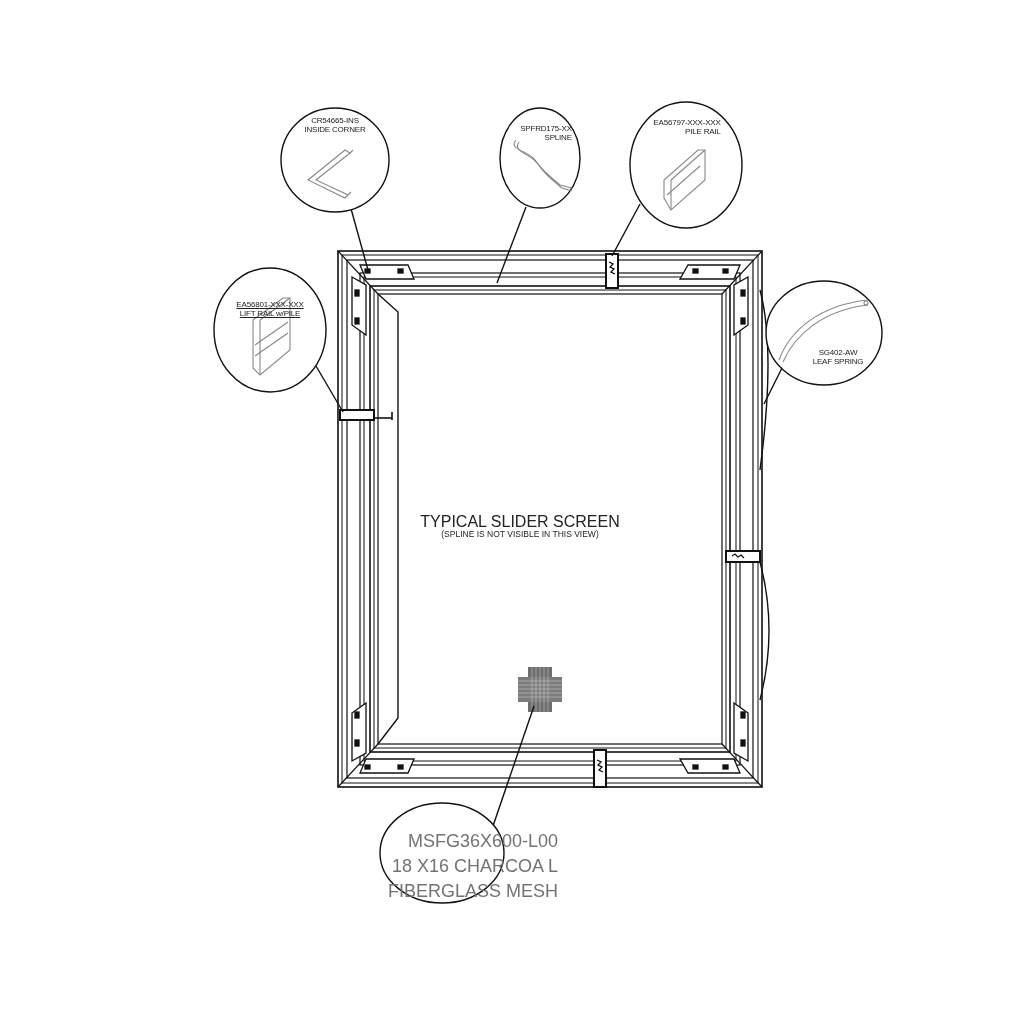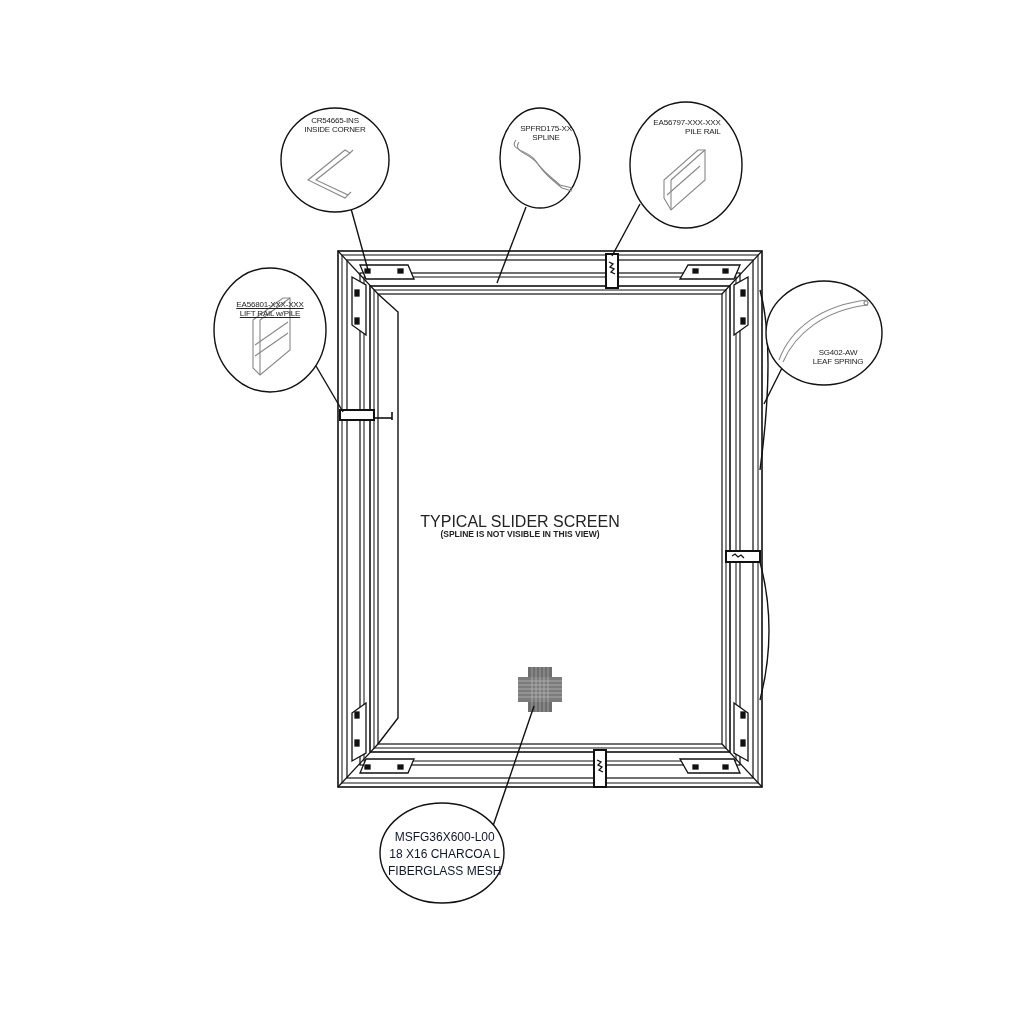--- a/index.html
+++ b/index.html
@@ -1,22 +1,22 @@
 <!DOCTYPE html>
 <html><head>
   <meta charset="utf-8">
   <style>
     html, body { margin: 0; padding: 0; background: #ffffff; }
     body { width: 1024px; height: 1024px; position: relative; overflow: hidden; font-family: "Liberation Sans", sans-serif; }
     #stage { position: absolute; left: 0; top: 0; width: 1024px; height: 792px; }
     .lbl { position: absolute; text-align: center; color: #222; font-family: "Liberation Sans", sans-serif; line-height: 1.15; white-space: nowrap; transform: translateX(-50%); }
     .small { font-size: 8px; letter-spacing: -0.2px; }
     .main-title { font-size: 16px; }
-    .sub-title { font-size: 8.5px; font-weight: bold; }
-    .mesh-lbl { font-size: 12px; text-align: center; transform: none; line-height: 1.4; color: #0f172a; }
+    .sub-title { font-size: 8.5px; }
+    .mesh-lbl { font-size: 18px; text-align: right; transform: none; line-height: 1.4; color: #737373; }
   </style>
 </head>
 <body>
 
 <div id="stage">
   <svg width="1024" height="1024" viewBox="0 0 1024 1024" xmlns="http://www.w3.org/2000/svg">
 
     <g fill="none" stroke="#111" stroke-width="1.6">
 
       <rect x="338" y="251" width="424" height="536"></rect>
@@ -158,21 +158,21 @@
       <path d="M783,362 C795,334 824,310 868,305"></path>
       <circle cx="866" cy="303" r="2"></circle>
     </g>
   </svg>
 
   
   <div class="lbl small" style="left:335px; top:116px;">
     <div>CR54665-INS</div>
     <div>INSIDE CORNER</div>
   </div>
-  <div class="lbl small" style="left:546px; top:124px;">
+  <div class="lbl small" style="left:546px; top:124px;text-align:right;">
     <div>SPFRD175-XX</div>
     <div>SPLINE</div>
   </div>
   <div class="lbl small" style="left:687px; top:118px;text-align:right;">
     <div>EA56797-XXX-XXX</div>
     <div>PILE RAIL</div>
   </div>
   <div class="lbl small" style="left:270px; top:300px;text-decoration:underline;">
     <div>EA56801-XXX-XXX</div>
     <div>LIFT RAIL w/PILE</div>

